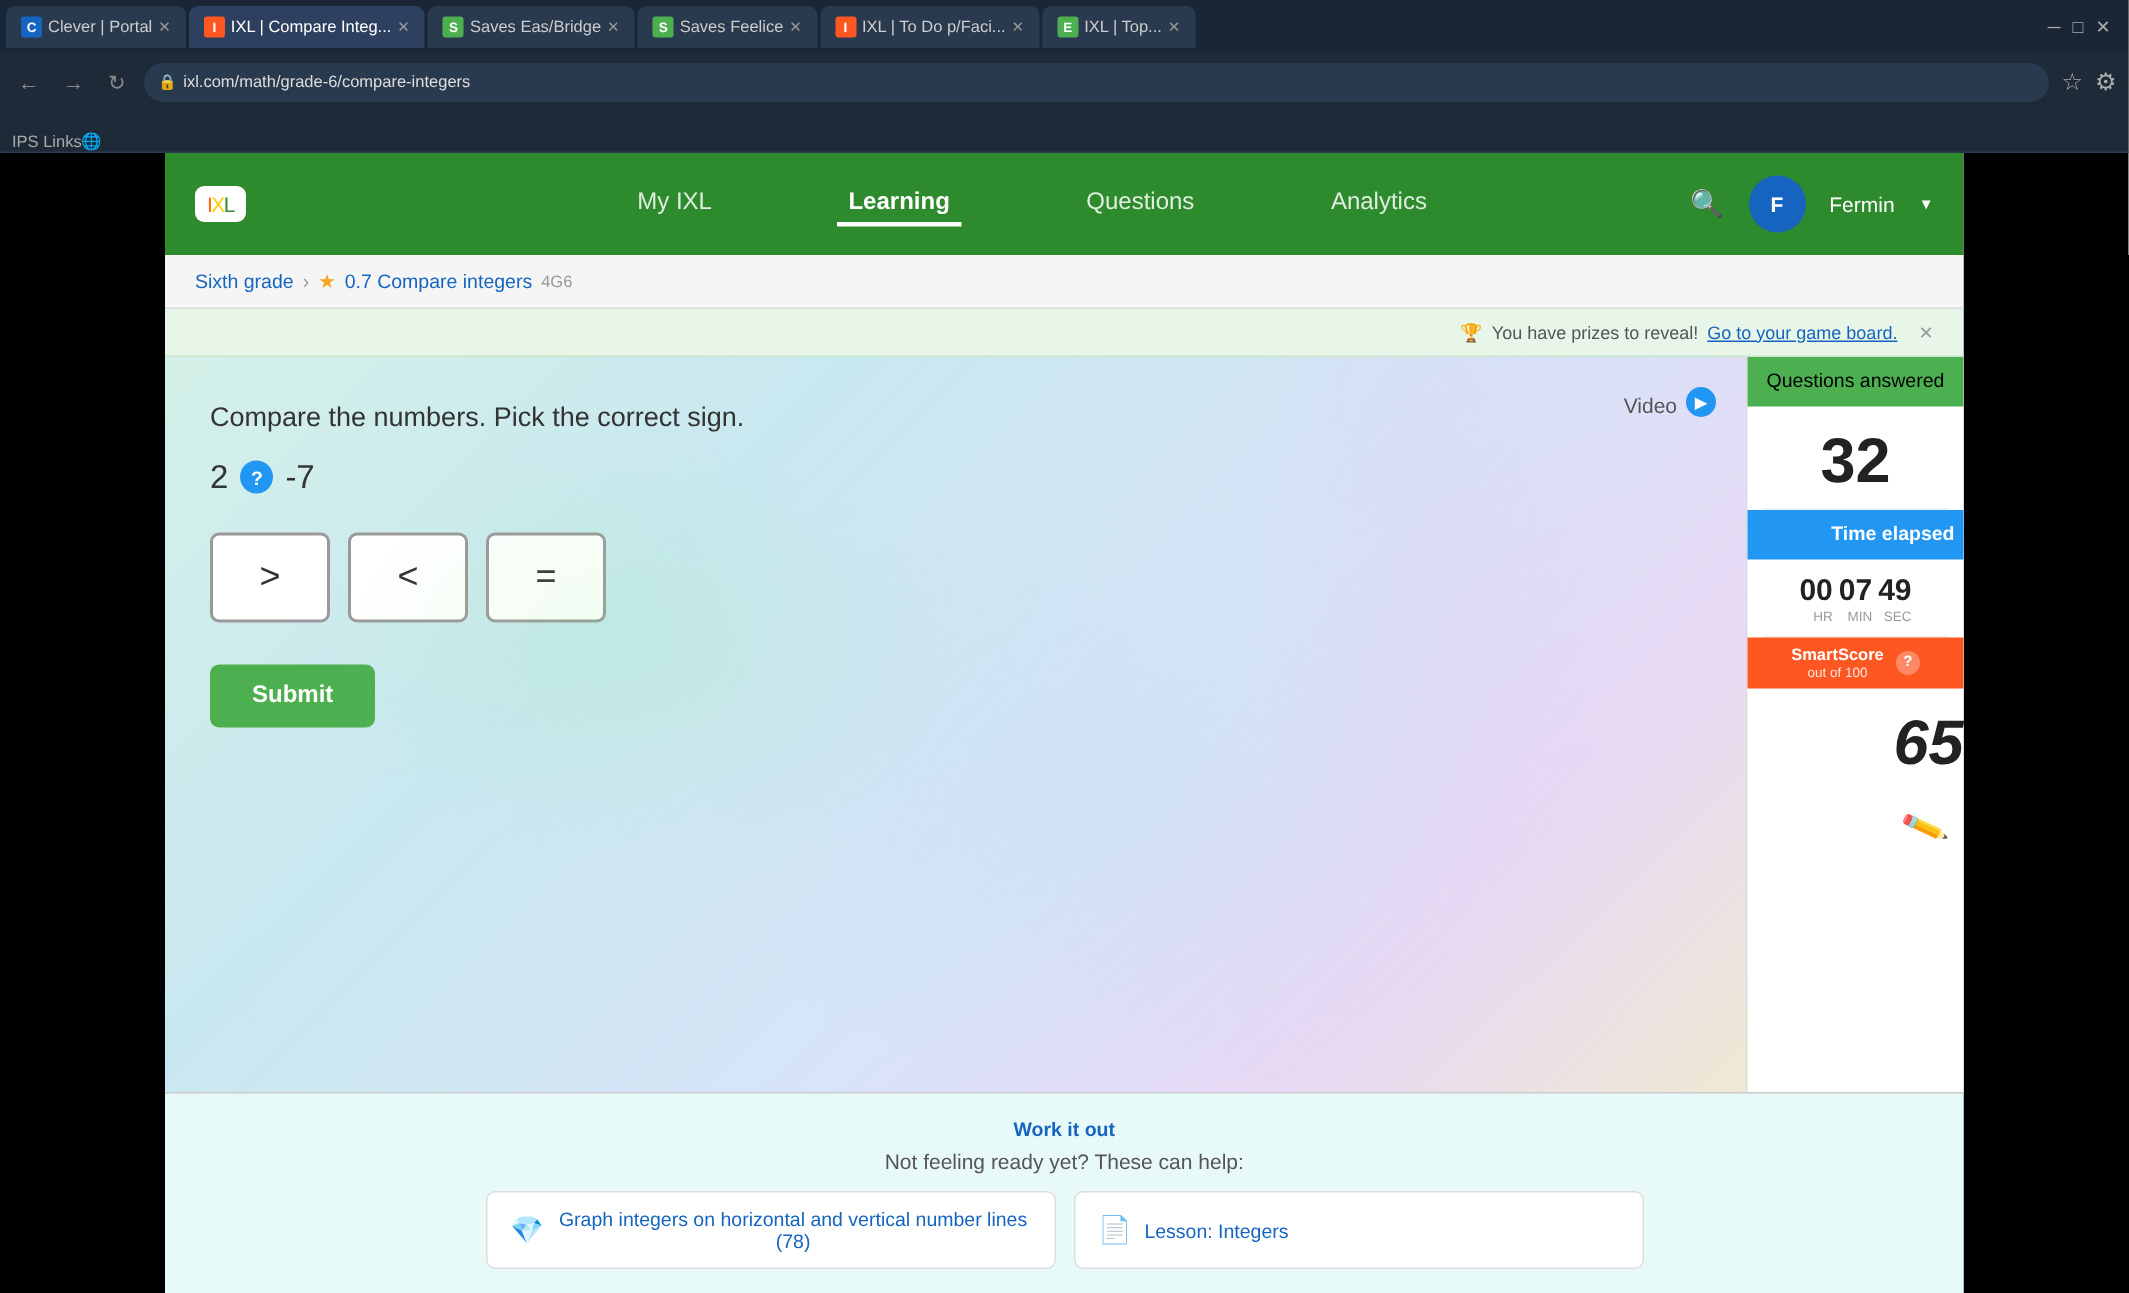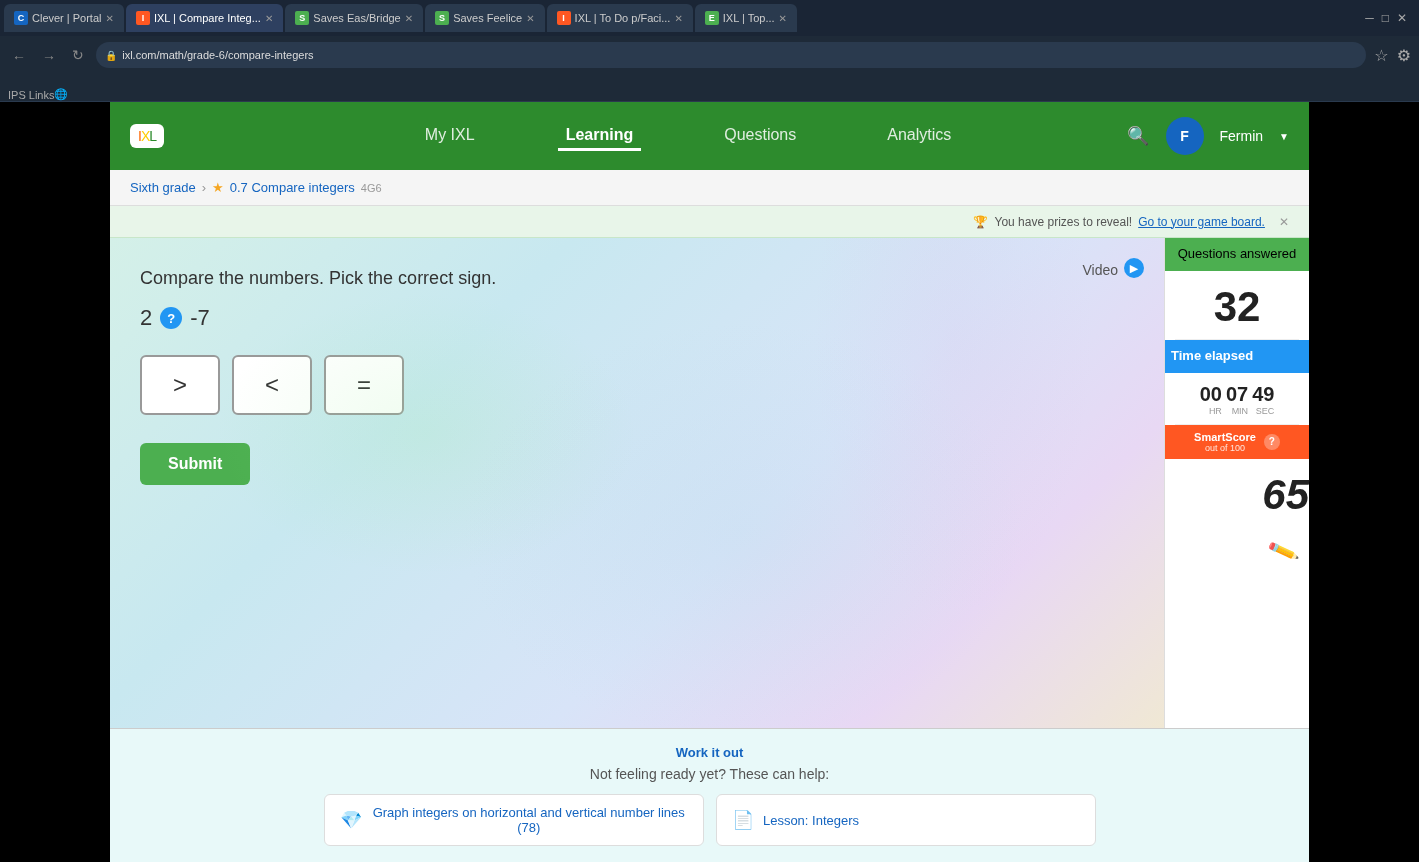--- a/index.html
+++ b/index.html
@@ -360,21 +360,21 @@
 
     .stats-divider {
       height: 1px;
       background: #eee;
       margin: 0 10px;
     }
 
     .time-header {
       background: #2196F3;
       color: #fff;
-      text-align: left;
+      text-align: right;
       padding: 8px 6px;
       font-size: 13px;
       font-weight: bold;
       line-height: 1.3;
     }
 
     .time-display {
       display: flex;
       justify-content: center;
       align-items: flex-start;

